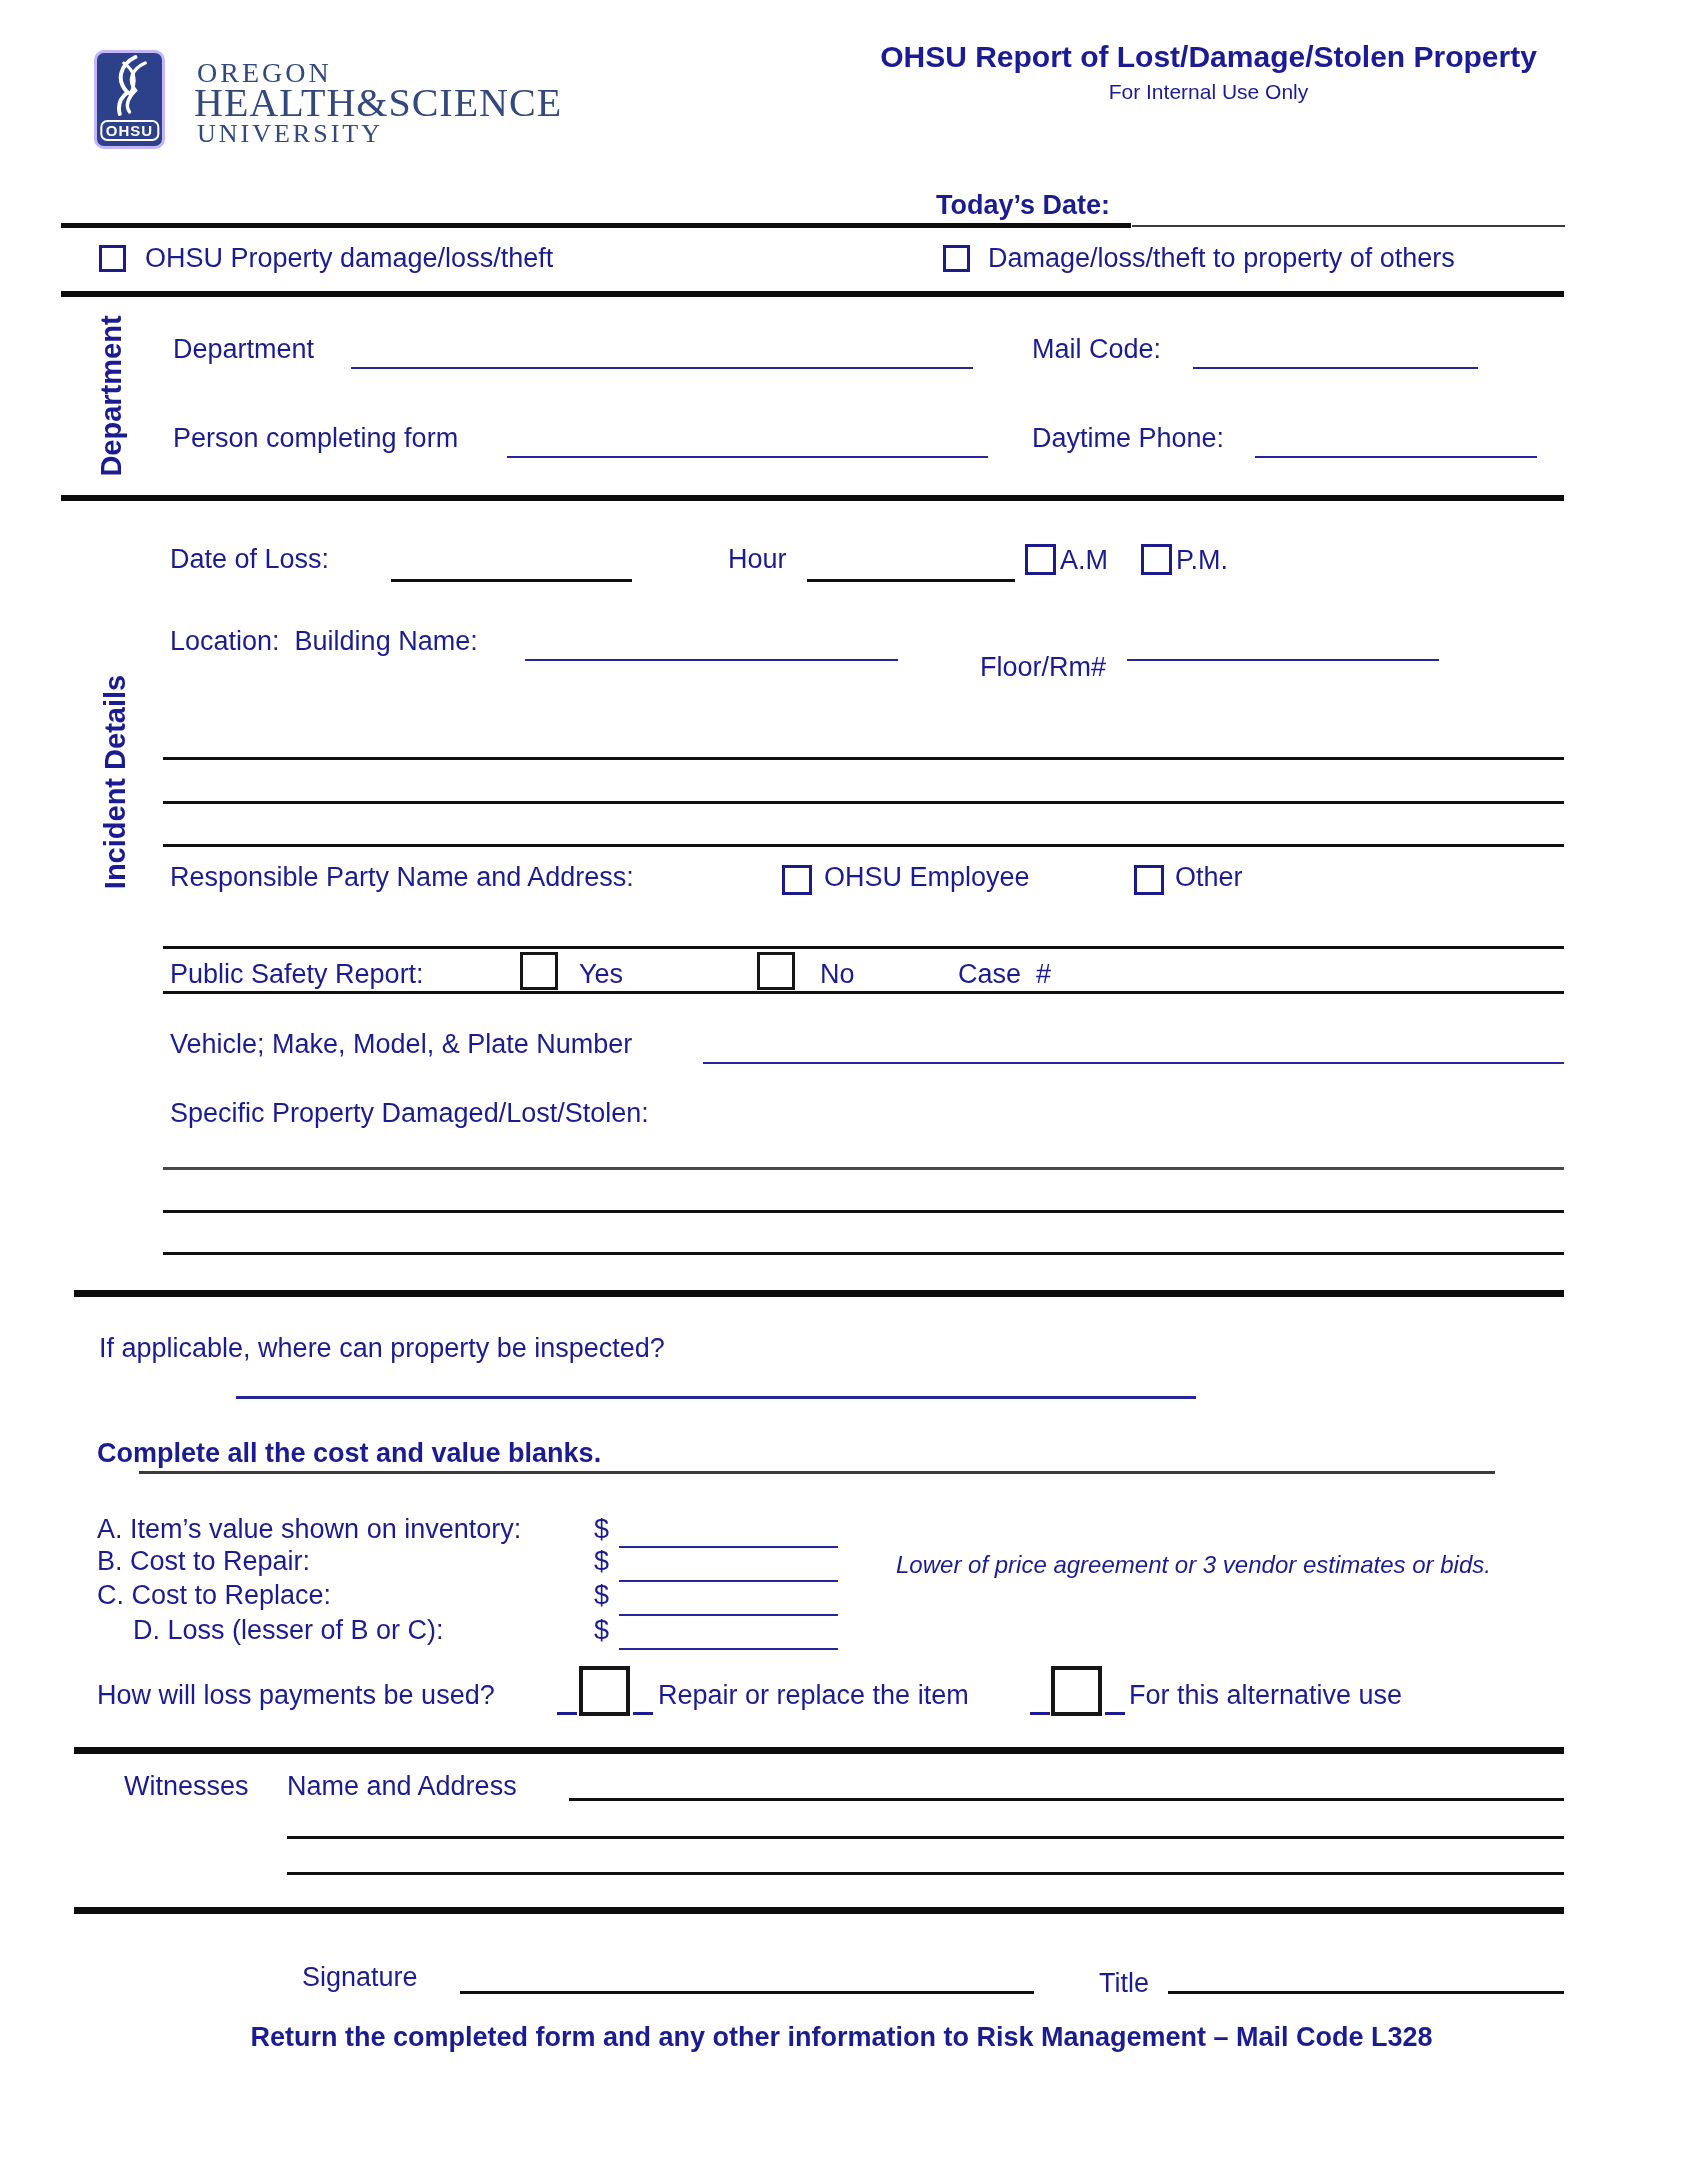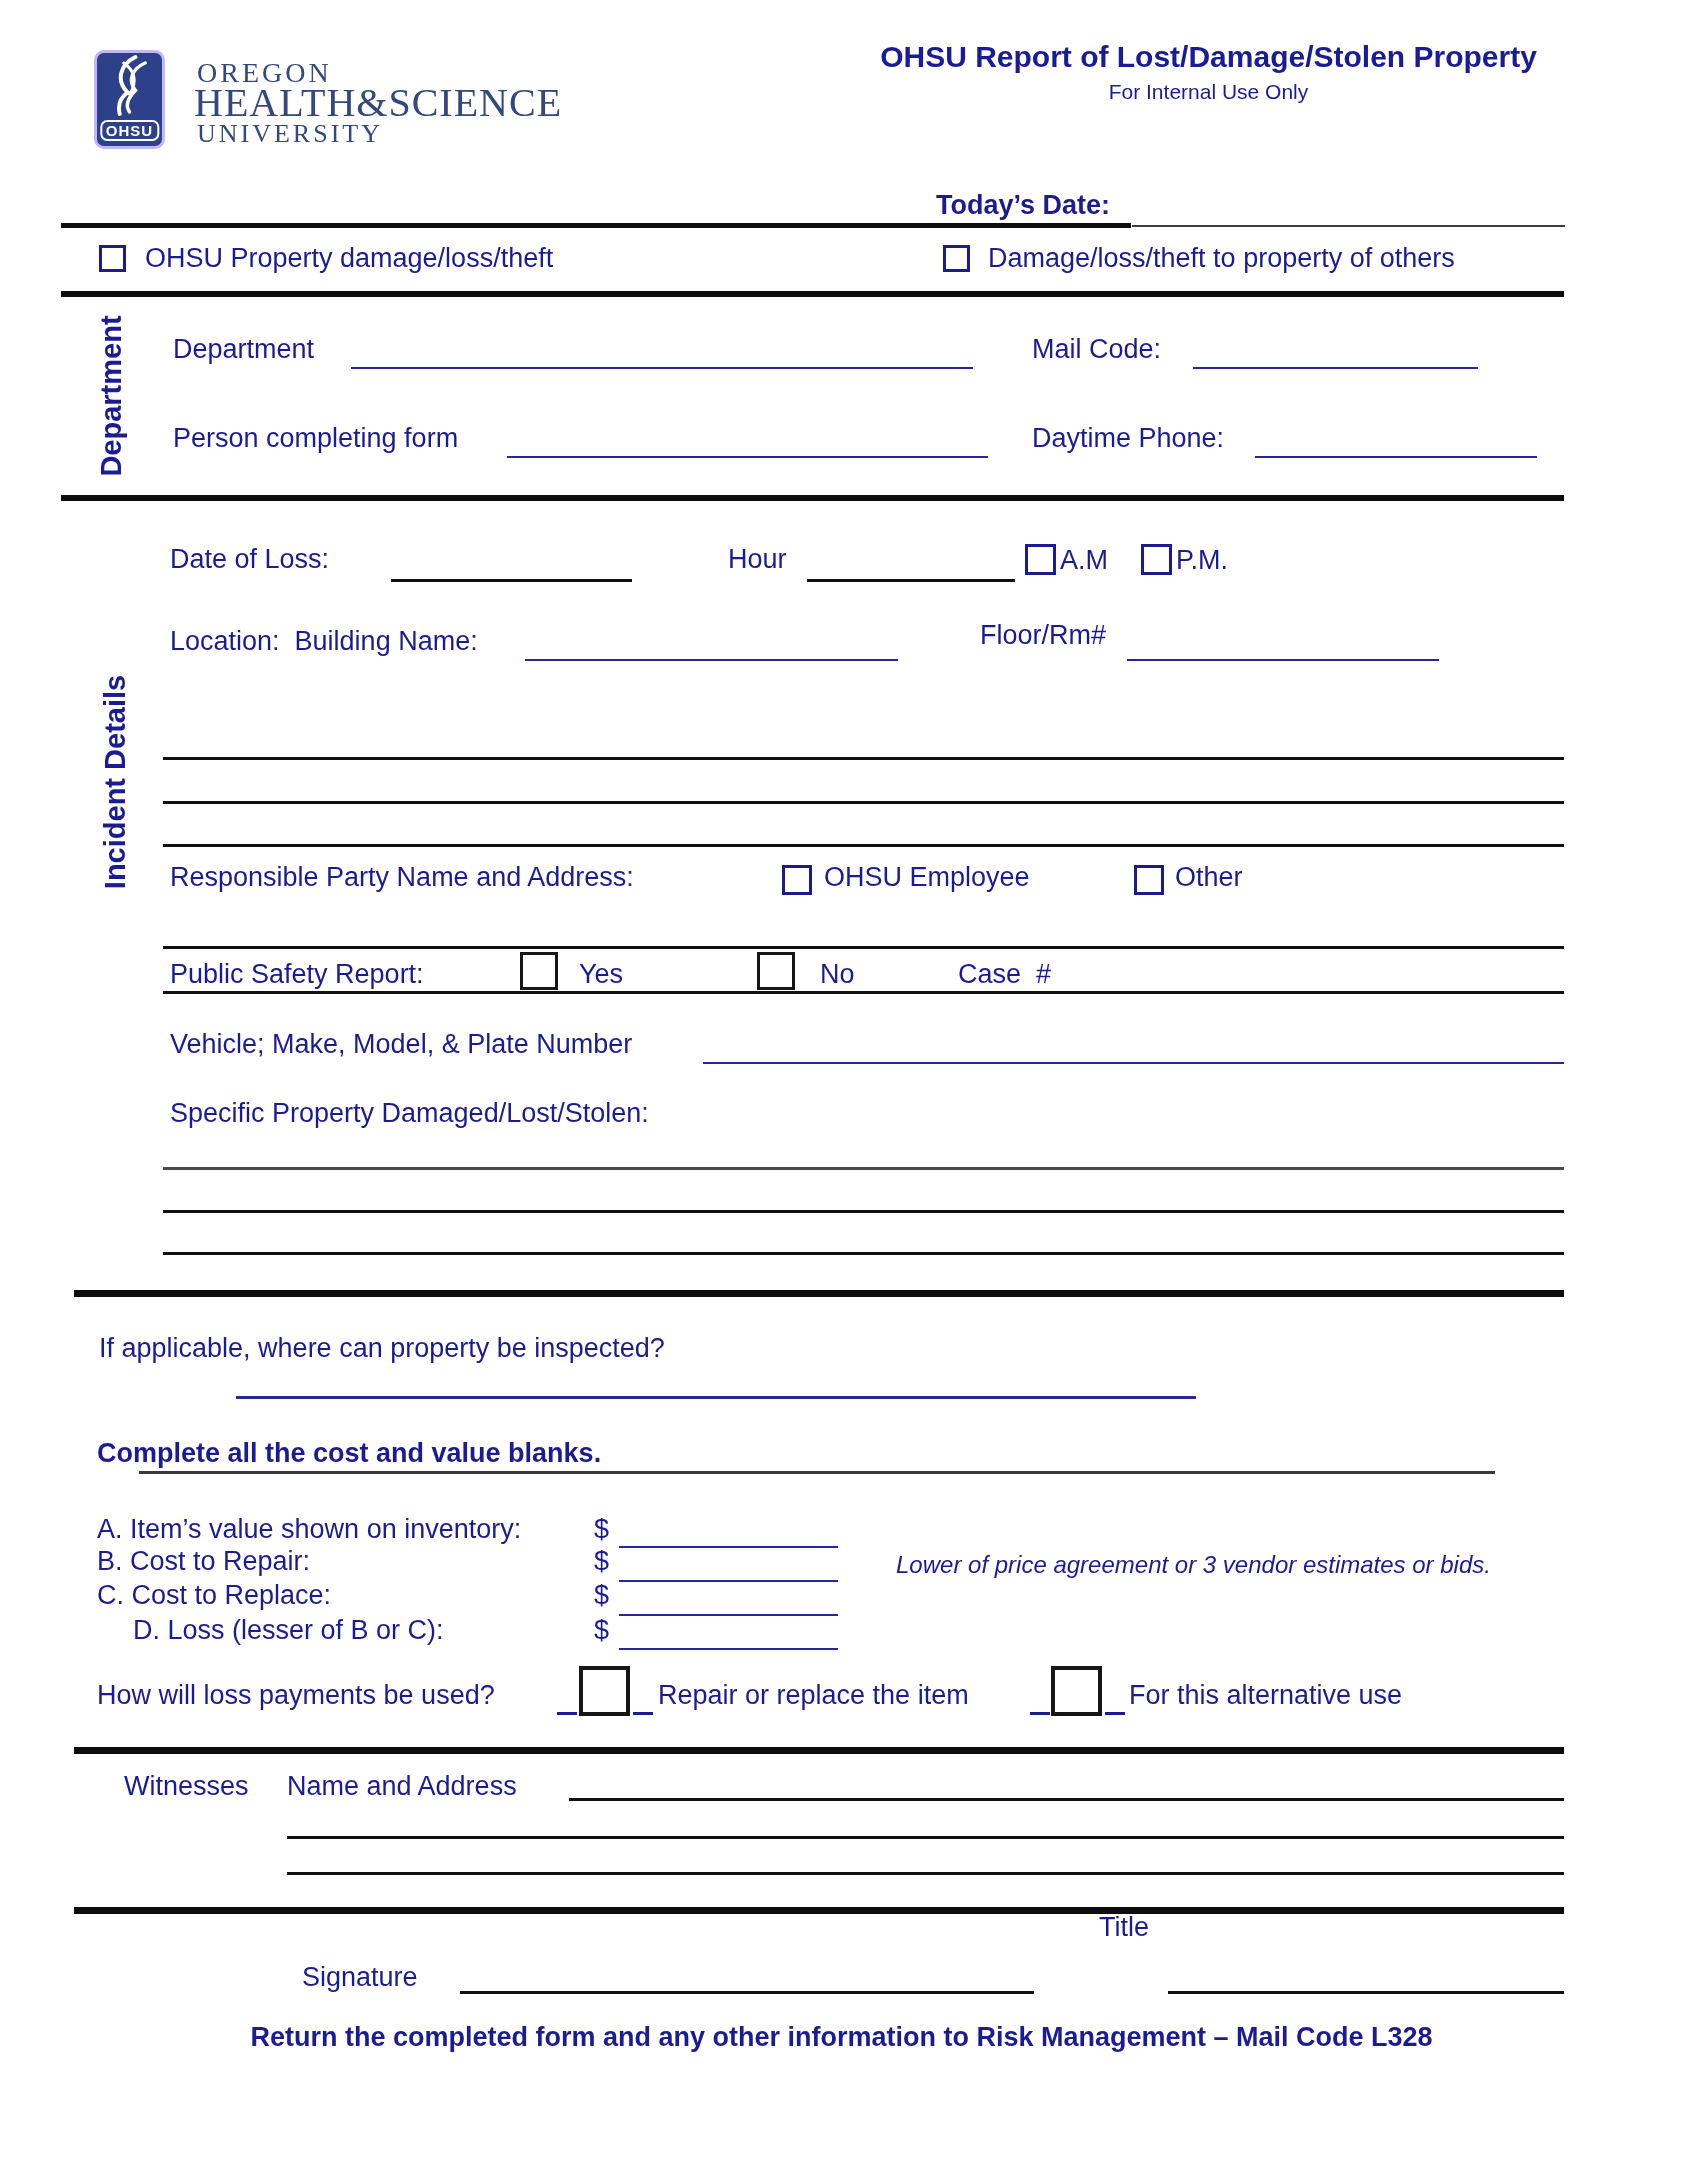--- a/index.html
+++ b/index.html
@@ -86,21 +86,21 @@
   <div class="hline" style="left:391px; top:579px; width:241px;"></div>
   <div class="lbl" style="left:728px; top:545px;">Hour</div>
   <div class="hline" style="left:807px; top:579px; width:208px;"></div>
   <div class="cb" style="left:1025px; top:544px; width:31px; height:31px;"></div>
   <div class="lbl" style="left:1060px; top:546px;">A.M</div>
   <div class="cb" style="left:1141px; top:544px; width:31px; height:31px;"></div>
   <div class="lbl" style="left:1176px; top:546px;">P.M.</div>
 
   <div class="lbl" style="left:170px; top:627px;">Location:  Building Name:</div>
   <div class="bline" style="left:525px; top:659px; width:373px;"></div>
-  <div class="lbl" style="left:980px; top:621px;">Floor/Rm#</div>
+  <div class="lbl" style="left:980px; top:653px;">Floor/Rm#</div>
   <div class="bline" style="left:1127px; top:659px; width:312px;"></div>
 
   <div class="hline" style="left:163px; top:757px; width:1401px;"></div>
   <div class="hline" style="left:163px; top:801px; width:1401px;"></div>
   <div class="hline" style="left:163px; top:844px; width:1401px;"></div>
 
   <div class="lbl" style="left:170px; top:863px;">Responsible Party Name and Address:</div>
   <div class="cb" style="left:782px; top:865px; width:30px; height:30px;"></div>
   <div class="lbl" style="left:824px; top:863px;">OHSU Employee</div>
   <div class="cb" style="left:1134px; top:865px; width:30px; height:30px;"></div>
@@ -163,19 +163,19 @@
   <div class="lbl" style="left:124px; top:1772px;">Witnesses</div>
   <div class="lbl" style="left:287px; top:1772px;">Name and Address</div>
   <div class="hline" style="left:569px; top:1798px; width:995px;"></div>
   <div class="hline" style="left:287px; top:1836px; width:1277px;"></div>
   <div class="hline" style="left:287px; top:1872px; width:1277px;"></div>
 
   <div class="thick" style="left:74px; top:1907px; width:1490px; height:7px;"></div>
 
   <div class="lbl" style="left:302px; top:1963px;">Signature</div>
   <div class="hline" style="left:460px; top:1991px; width:574px;"></div>
-  <div class="lbl" style="left:1099px; top:1913px;">Title</div>
+  <div class="lbl" style="left:1099px; top:1969px;">Title</div>
   <div class="hline" style="left:1168px; top:1991px; width:396px;"></div>
 
   <div class="footer-note">Return the completed form and any other information to Risk Management – Mail Code L328</div>
 
 </div>
 
 
 </body></html>

